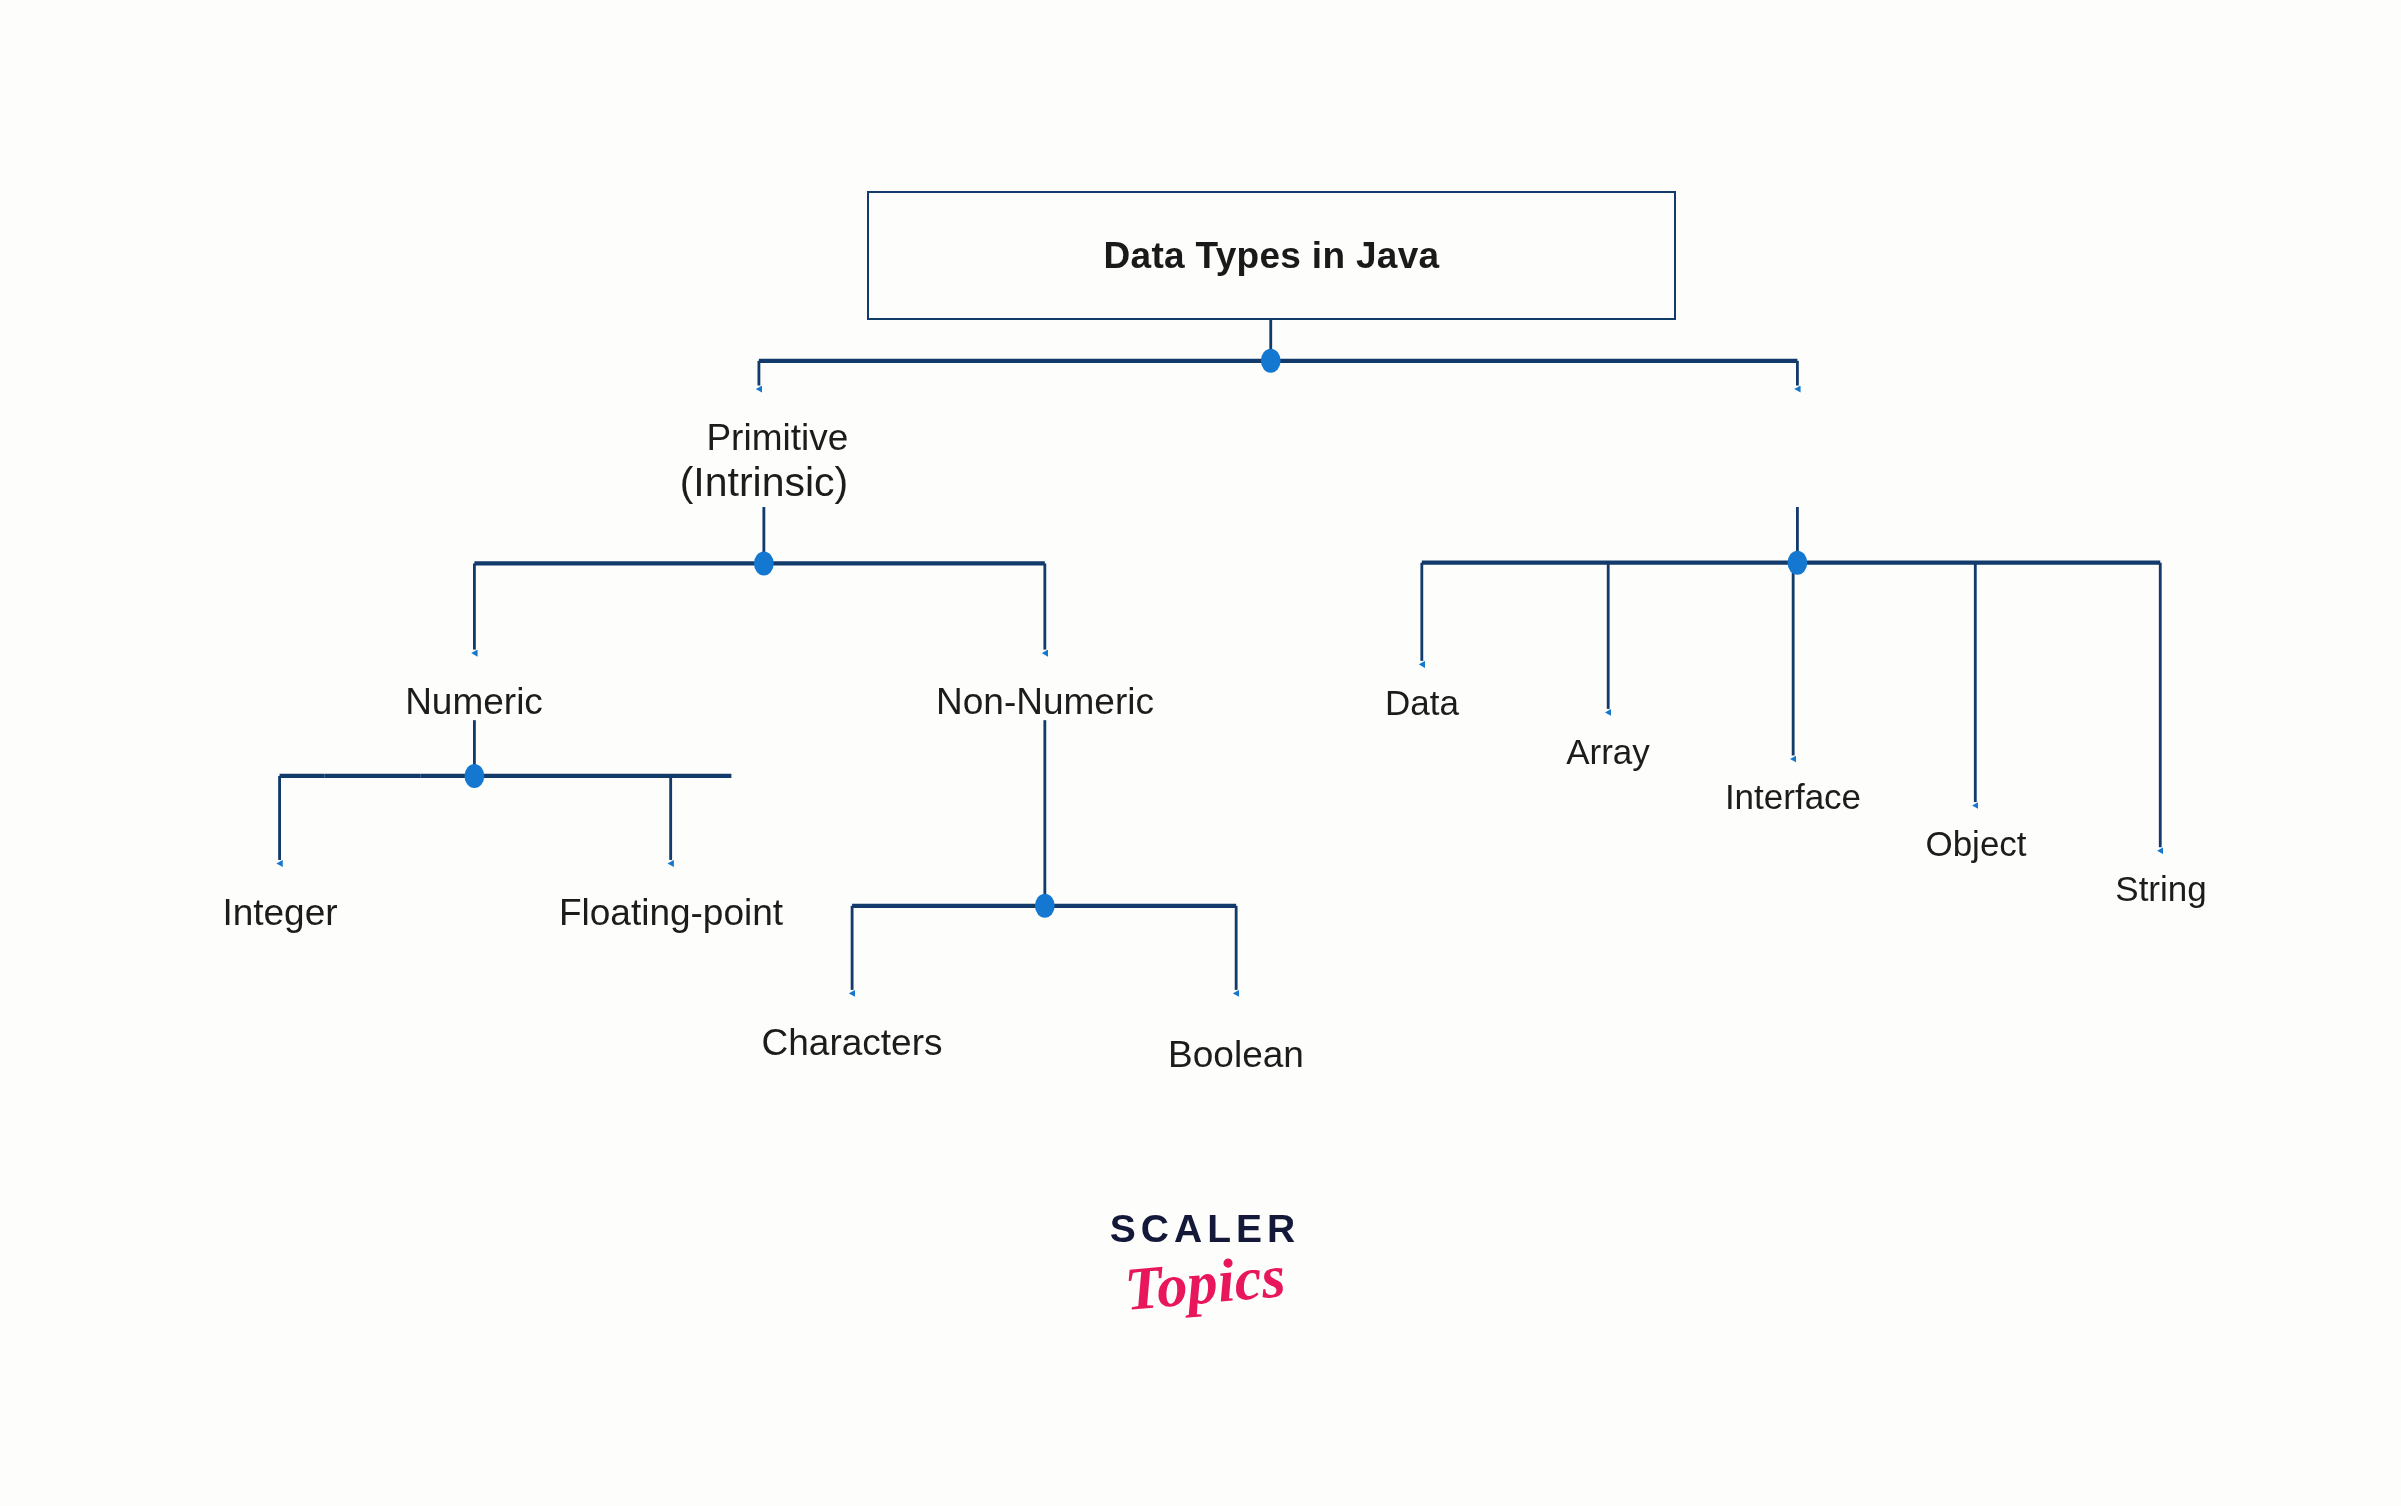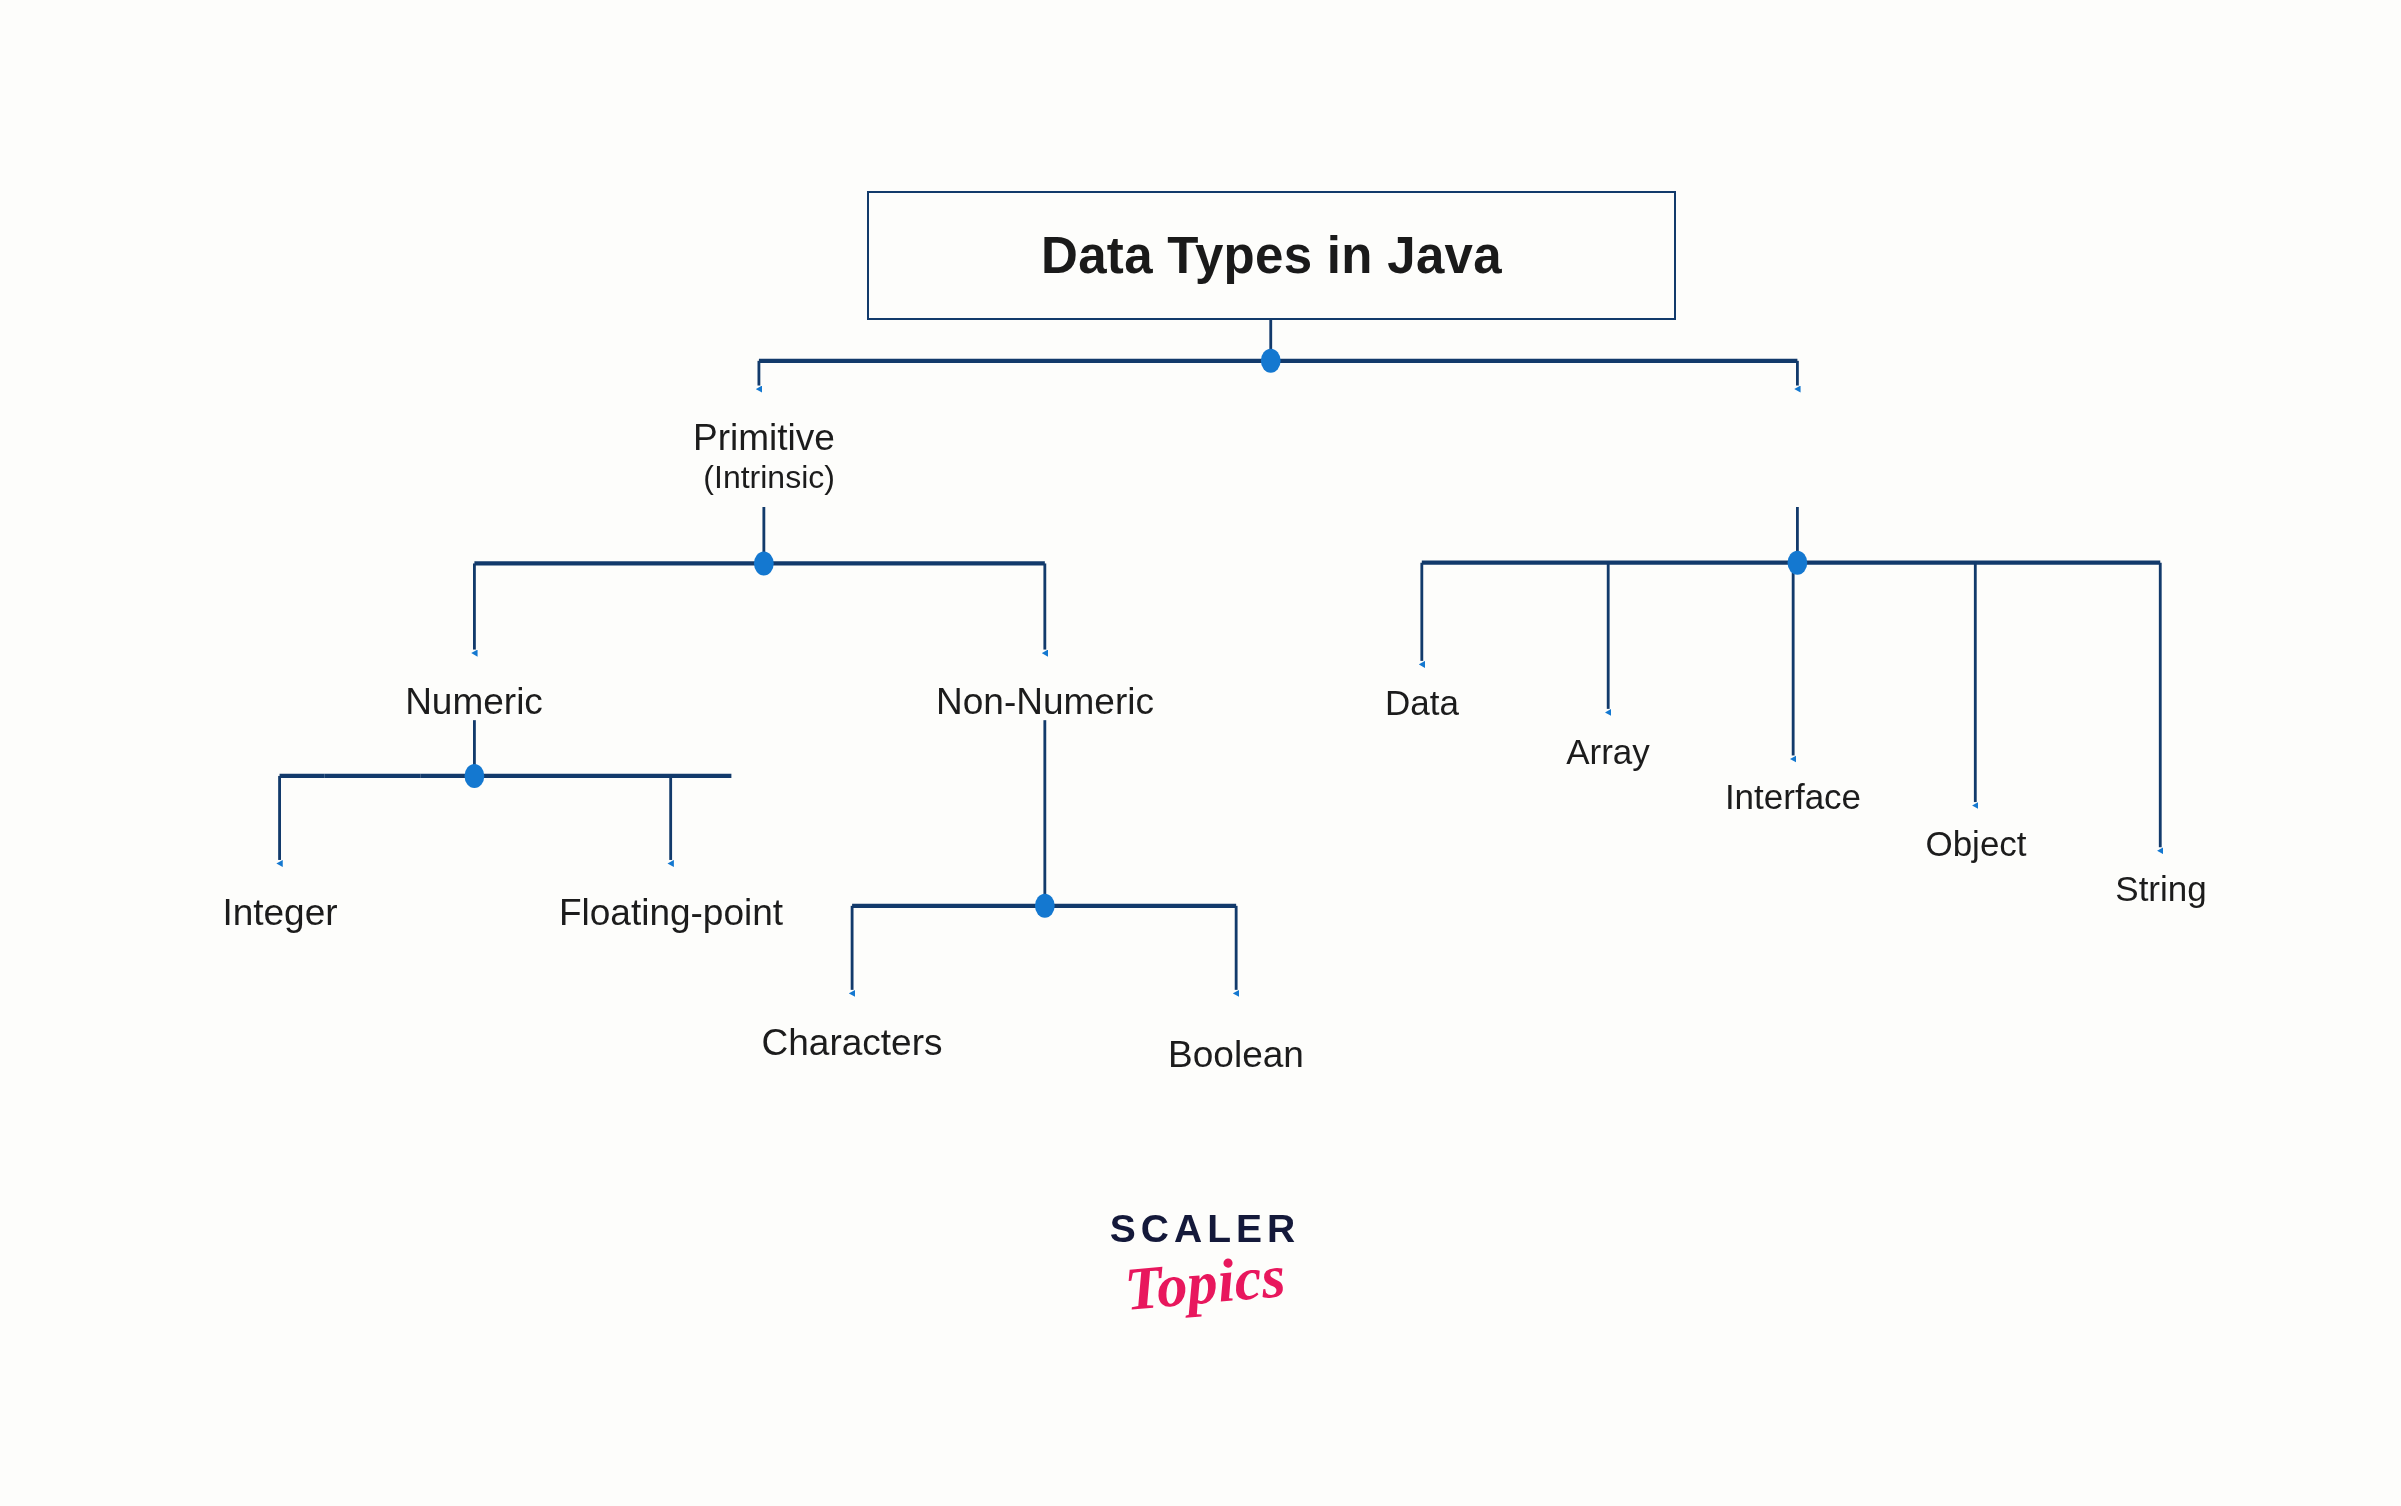--- a/index.html
+++ b/index.html
@@ -43,31 +43,31 @@
     width: 809px;
     height: 129px;
     border: 2.1px solid #123a6b;
     background: #fdfdfb;
     box-sizing: border-box;
     display: flex;
     align-items: center;
     justify-content: center;
   }
   #title-text {
-    font-size: 51px;
+    font-size: 37px;
     font-weight: 700;
     color: #1a1a1a;
     letter-spacing: 0.3px;
     font-family: "Liberation Sans", sans-serif;
   }
   .level2 {
     font-size: 37px;
   }
   .level2 .sub {
-    font-size: 32px;
+    font-size: 41px;
     display: block;
     margin-top: 1.4px;
   }
   .level3 {
     font-size: 37px;
   }
   .level4 {
     font-size: 37px;
   }
   .npchild {

